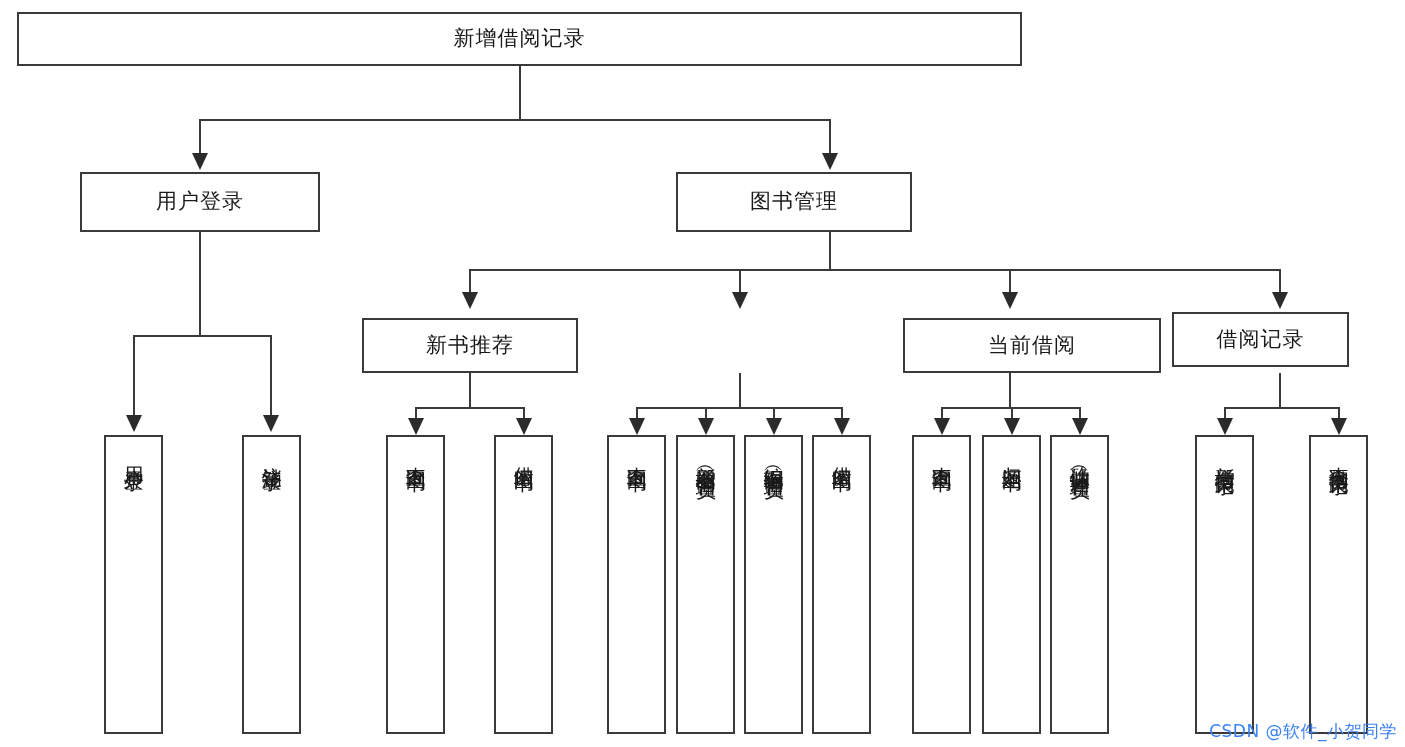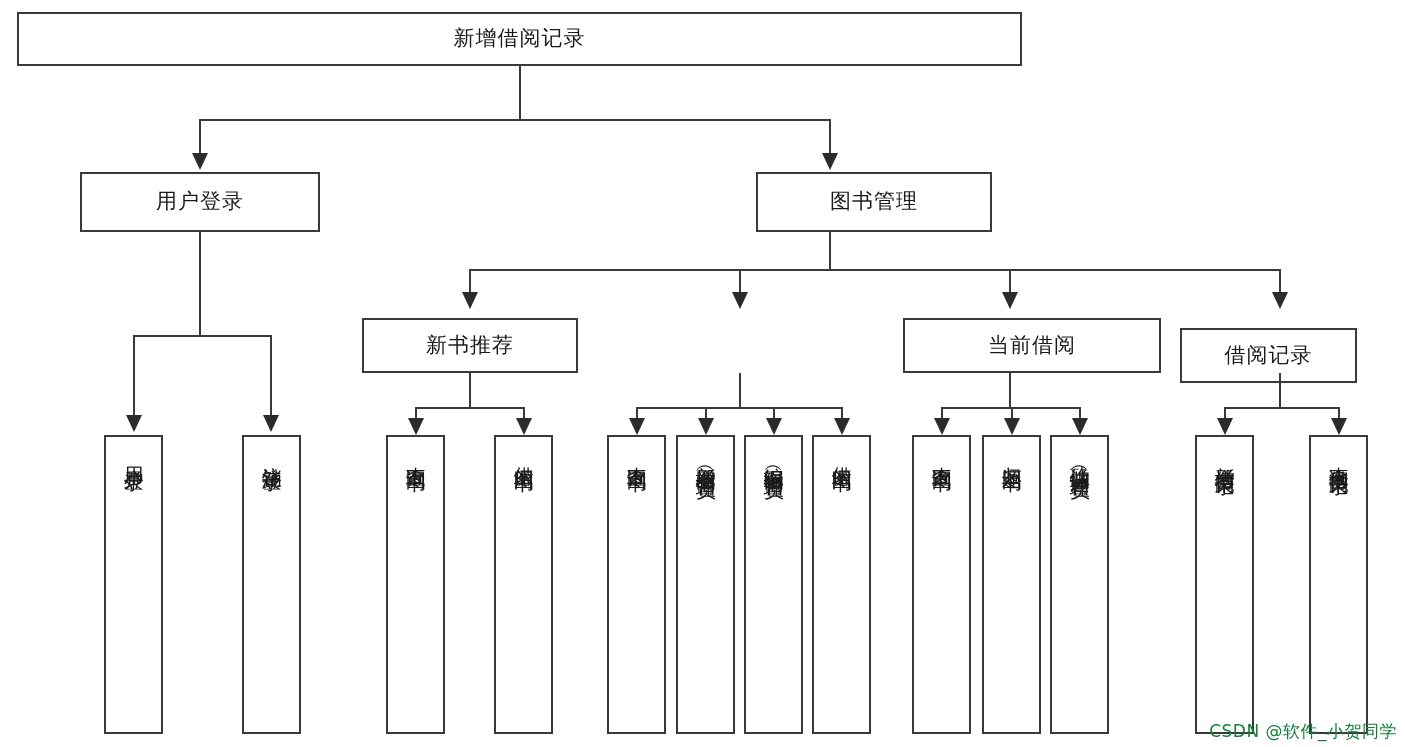--- a/index.html
+++ b/index.html
@@ -67,21 +67,21 @@
     border-left: 8px solid transparent;
     border-right: 8px solid transparent;
     border-top: 17px solid #2b2b2b;
   }
   
   #watermark {
     position: absolute;
     right: 8px;
     bottom: 4px;
     font-size: 17px;
-    color: #15803d;
+    color: #3b82f6;
     white-space: nowrap;
     letter-spacing: 0.5px;
     pointer-events: none;
   }
 </style>
 </head>
 <body>
 
 <div id="canvas">
 
@@ -90,21 +90,21 @@
   <div class="vline" style="left:519px; top:66px; width:2px; height:54px;"></div>
 
   <div class="hline" style="left:199px; top:119px; width:632px; height:2px;"></div>
 
   <div class="vline" style="left:199px; top:119px; width:2px; height:36px;"></div>
   <div class="arrow" style="left:192px; top:153px;"></div>
   <div class="vline" style="left:829px; top:119px; width:2px; height:36px;"></div>
   <div class="arrow" style="left:822px; top:153px;"></div>
 
   <div class="node h" style="left:80px; top:172px; width:240px; height:60px;">用户登录</div>
-  <div class="node h" style="left:756px; top:172px; width:236px; height:60px;">图书管理</div>
+  <div class="node h" style="left:676px; top:172px; width:236px; height:60px;">图书管理</div>
 
   <div class="vline" style="left:199px; top:232px; width:2px; height:104px;"></div>
   <div class="hline" style="left:133px; top:335px; width:139px; height:2px;"></div>
   <div class="vline" style="left:133px; top:335px; width:2px; height:82px;"></div>
   <div class="arrow" style="left:126px; top:415px;"></div>
   <div class="vline" style="left:270px; top:335px; width:2px; height:82px;"></div>
   <div class="arrow" style="left:263px; top:415px;"></div>
 
   <div class="vline" style="left:829px; top:232px; width:2px; height:38px;"></div>
   <div class="hline" style="left:469px; top:269px; width:812px; height:2px;"></div>
@@ -112,21 +112,21 @@
   <div class="arrow" style="left:462px; top:292px;"></div>
   <div class="vline" style="left:739px; top:269px; width:2px; height:25px;"></div>
   <div class="arrow" style="left:732px; top:292px;"></div>
   <div class="vline" style="left:1009px; top:269px; width:2px; height:25px;"></div>
   <div class="arrow" style="left:1002px; top:292px;"></div>
   <div class="vline" style="left:1279px; top:269px; width:2px; height:25px;"></div>
   <div class="arrow" style="left:1272px; top:292px;"></div>
 
   <div class="node h" style="left:362px; top:318px; width:216px; height:55px;">新书推荐</div>
   <div class="node h" style="left:903px; top:318px; width:258px; height:55px;">当前借阅</div>
-  <div class="node h" style="left:1172px; top:328px; width:177px; height:55px;margin-left:8px;">借阅记录</div>
+  <div class="node h" style="left:1172px; top:312px; width:177px; height:55px;">借阅记录</div>
 
   <div class="vline" style="left:469px; top:373px; width:2px; height:36px;"></div>
   <div class="hline" style="left:415px; top:407px; width:110px; height:2px;"></div>
   <div class="vline" style="left:415px; top:407px; width:2px; height:14px;"></div>
   <div class="arrow" style="left:408px; top:418px;"></div>
   <div class="vline" style="left:523px; top:407px; width:2px; height:14px;"></div>
   <div class="arrow" style="left:516px; top:418px;"></div>
 
   <div class="vline" style="left:739px; top:373px; width:2px; height:36px;"></div>
   <div class="hline" style="left:636px; top:407px; width:207px; height:2px;"></div>

